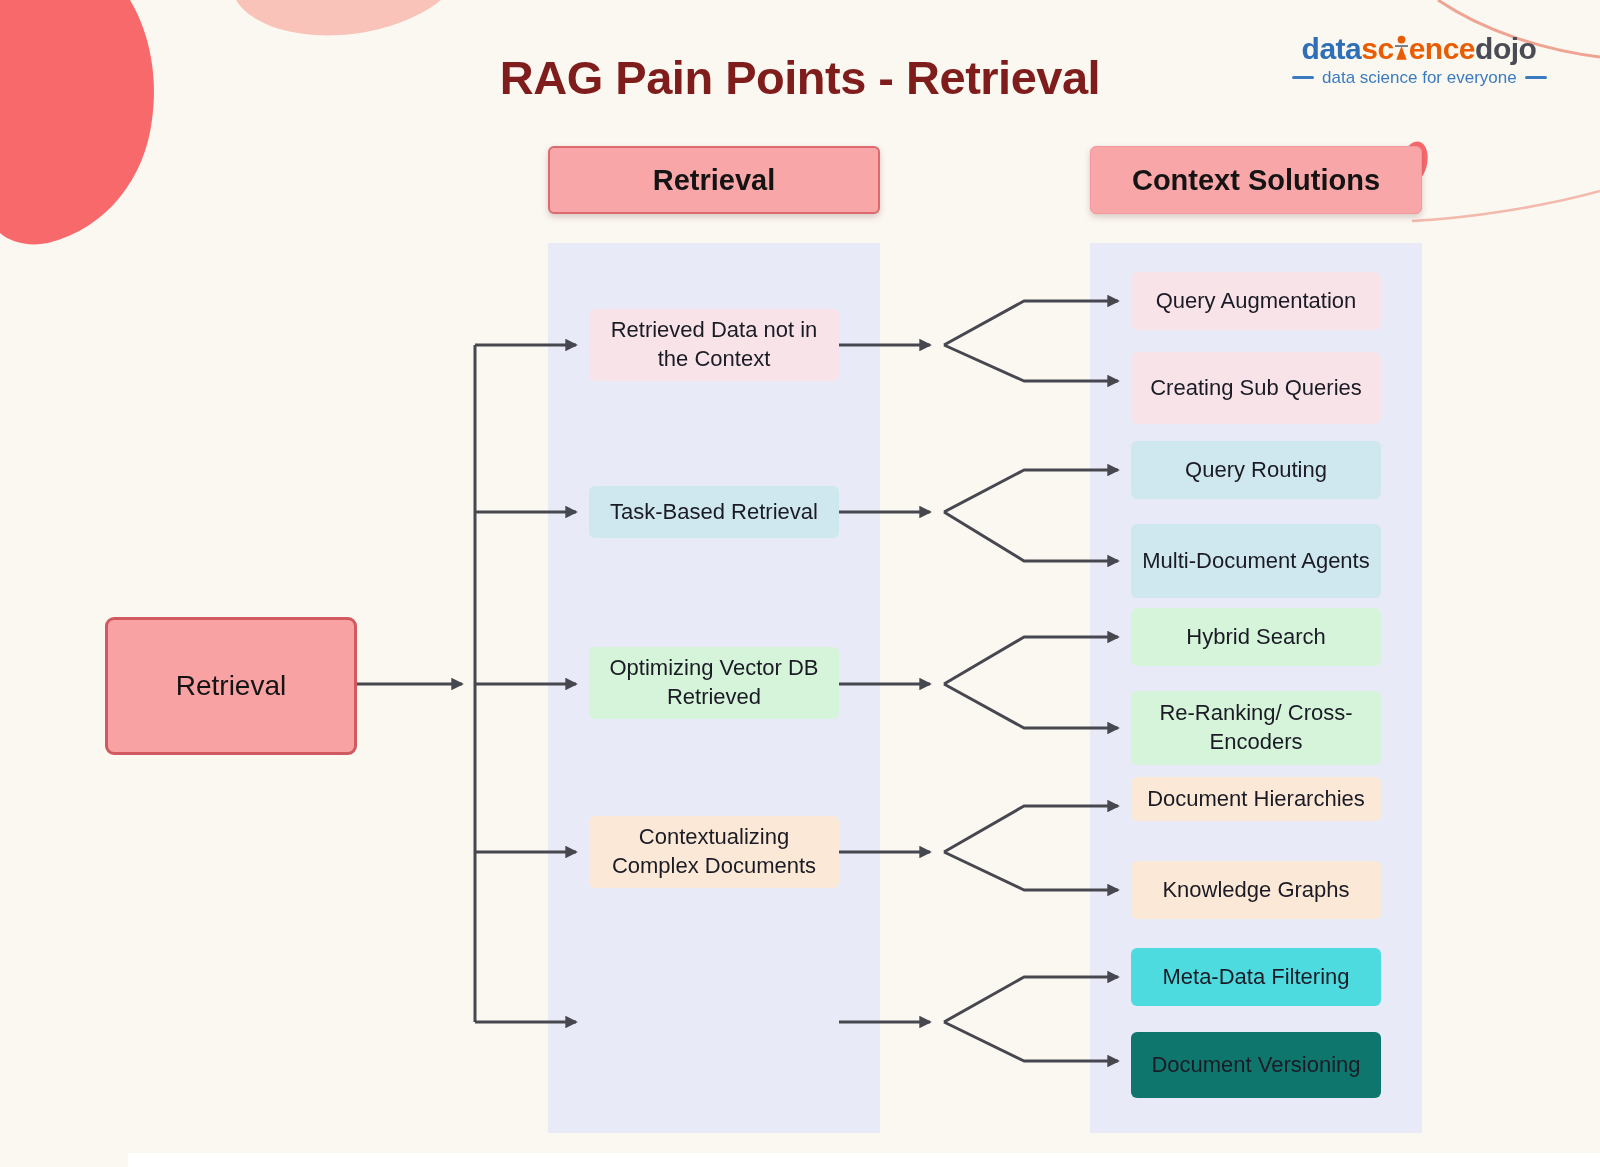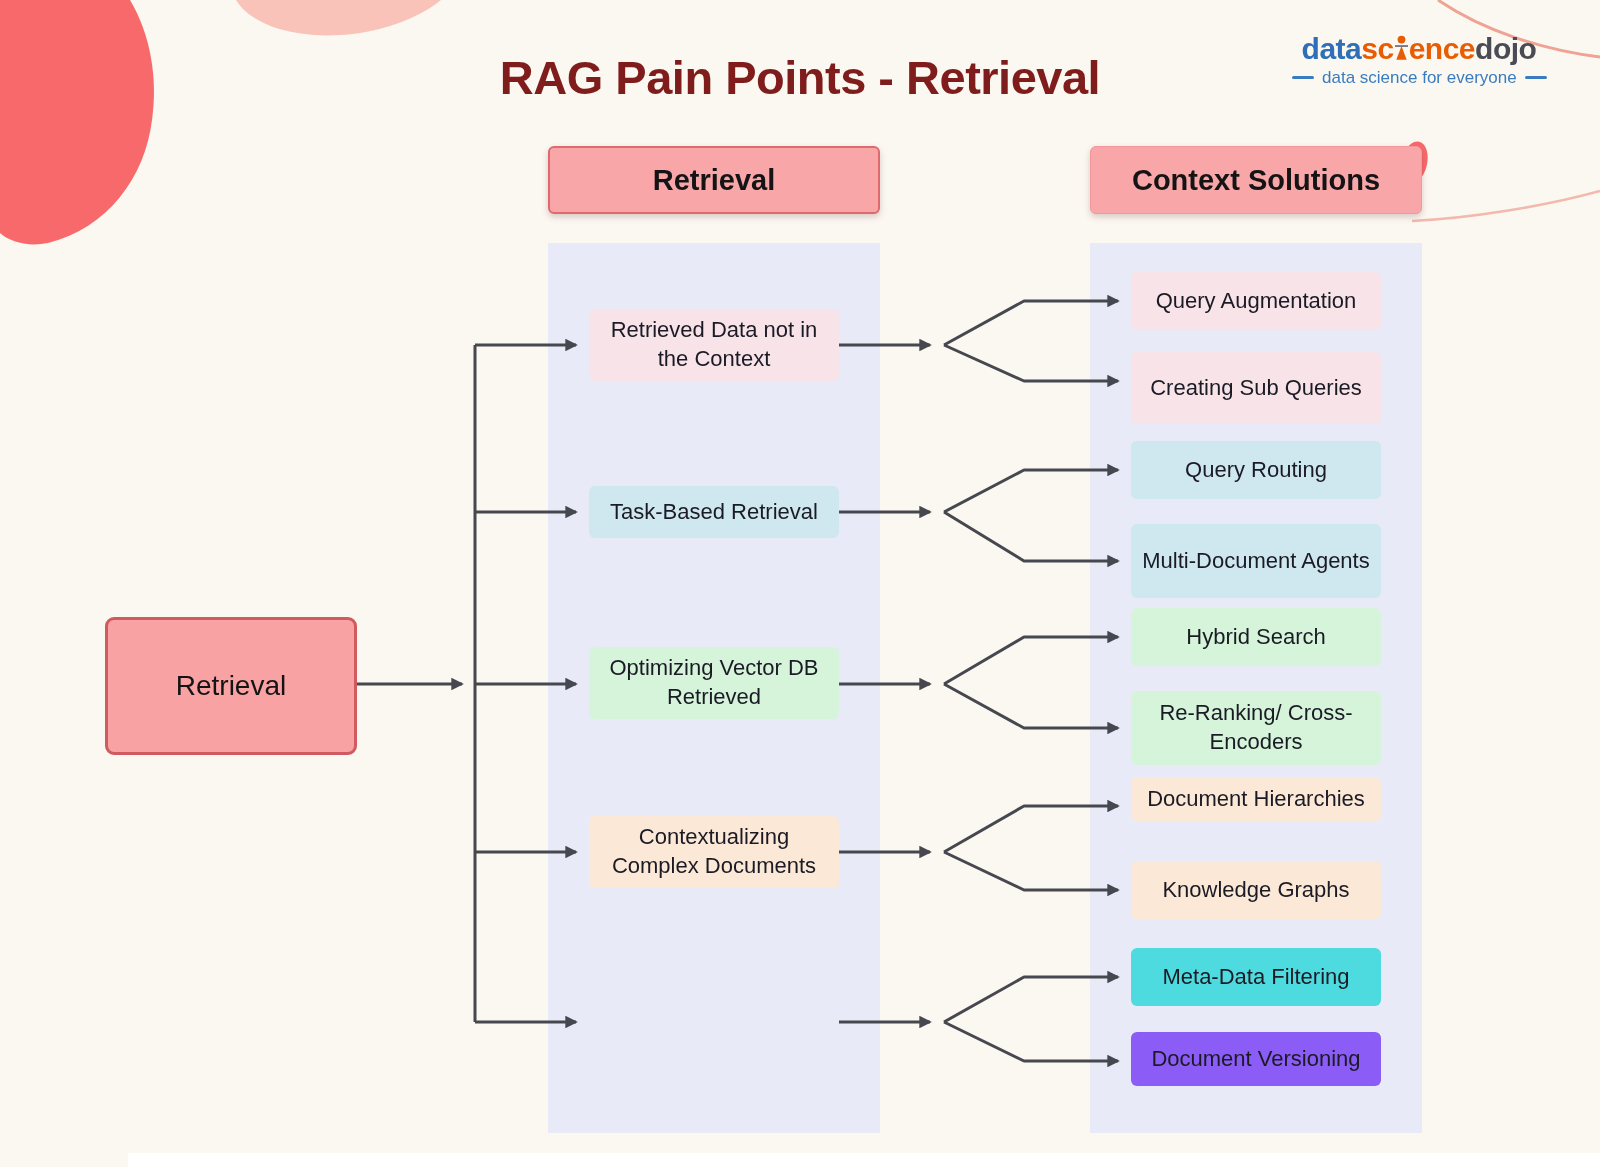--- a/index.html
+++ b/index.html
@@ -137,16 +137,16 @@
   <div class="flow-node solution" style="top: 441px; height: 58px; background: rgb(207, 231, 239);">Query Routing</div>
   <div class="flow-node solution" style="top: 524px; height: 74px; background: rgb(207, 231, 239);">Multi-Document Agents</div>
 
   <div class="flow-node solution" style="top: 608px; height: 58px; background: rgb(213, 244, 218);">Hybrid Search</div>
   <div class="flow-node solution" style="top: 691px; height: 74px; background: rgb(213, 244, 218);">Re-Ranking/ Cross-Encoders</div>
 
   <div class="flow-node solution" style="top: 777px; height: 44px; background: rgb(251, 232, 214);">Document Hierarchies</div>
   <div class="flow-node solution" style="top: 861px; height: 58px; background: rgb(251, 232, 214);">Knowledge Graphs</div>
 
   <div class="flow-node solution" style="top: 948px; height: 58px; background: rgb(78, 219, 224);">Meta-Data Filtering</div>
-  <div class="flow-node solution" style="top: 1032px; height: 54px; background: #8b5cf6;">Document Versioning</div>
+  <div class="flow-node solution" style="top: 1032px; height: 66px; background: #0f766e;">Document Versioning</div>
 
   <div class="bottom-strip"></div>
 </div>
 
 </body></html>

